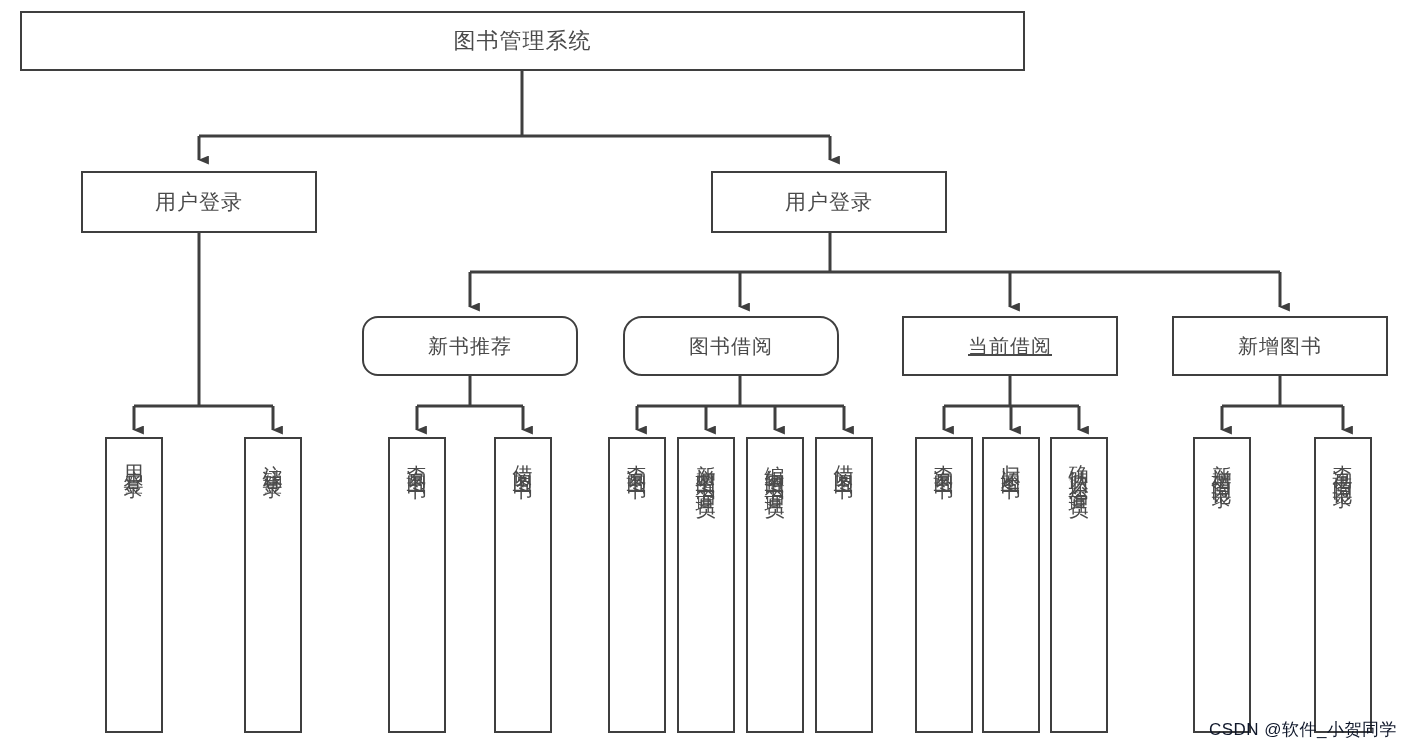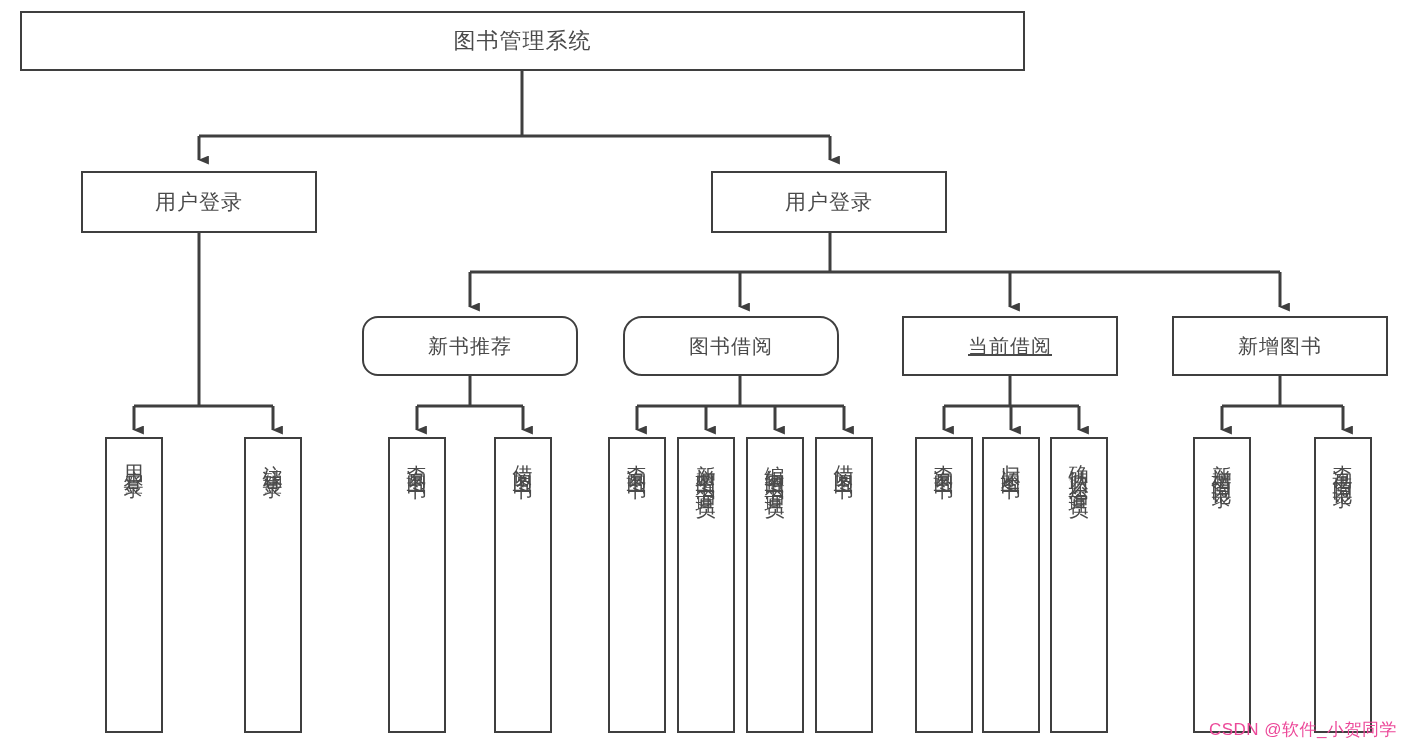--- a/index.html
+++ b/index.html
@@ -62,21 +62,21 @@
     -webkit-text-orientation: upright;
     letter-spacing: 5px;
     line-height: 1;
     white-space: nowrap;
   }
   .watermark {
     position: absolute;
     right: 8px;
     bottom: 6px;
     font-size: 17px;
-    color: #ec4899;
+    color: #0f172a;
     letter-spacing: 0.5px;
     z-index: 3;
     white-space: nowrap;
   }
 </style>
 </head>
 <body>
 
 <div id="canvas">
 

